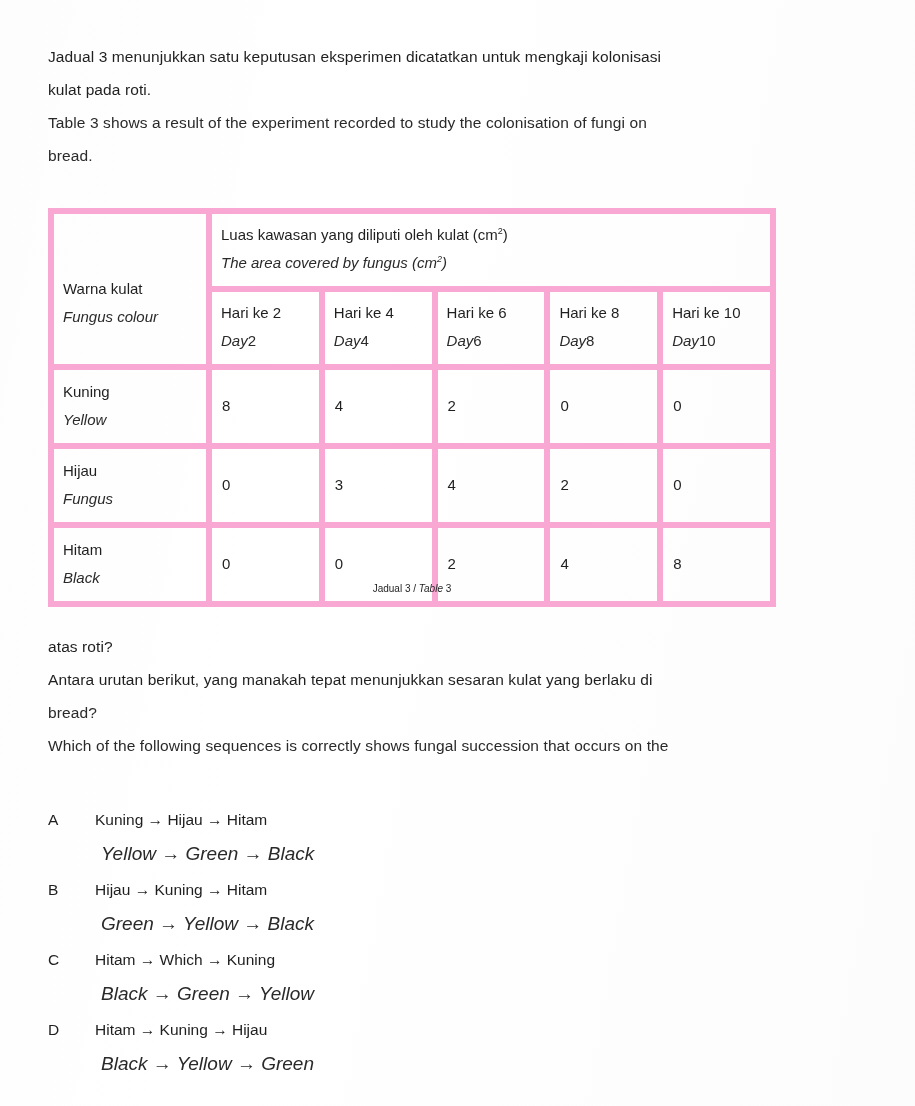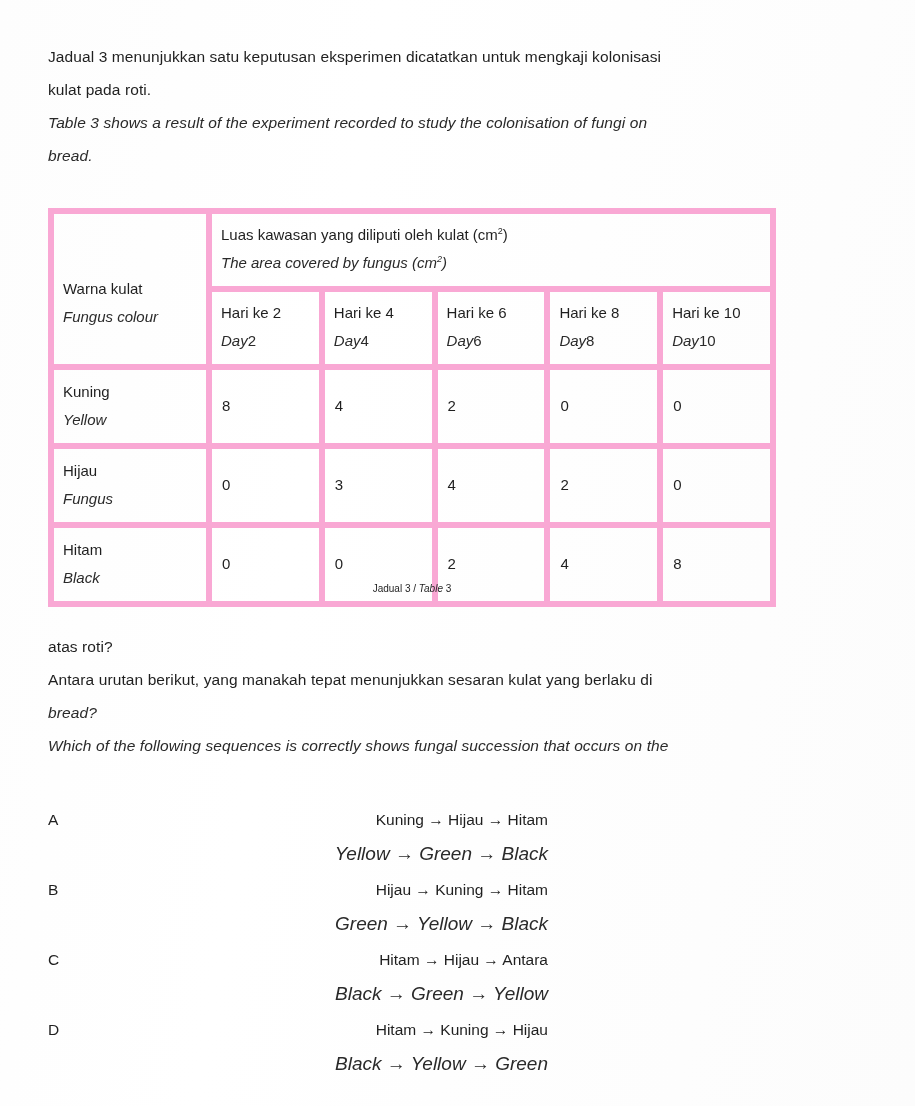--- a/index.html
+++ b/index.html
@@ -41,21 +41,20 @@
   }
   .line-my {
     font-size: 15.5px;
     line-height: 33px;
     letter-spacing: .1px;
     color: #1f1f1f;
   }
   .line-en {
     font-size: 15.5px;
     line-height: 33px;
-    font-style: italic;
     letter-spacing: .1px;
     color: #2a2a2a;
   }
 
   
   .tbl-wrap {
     position: absolute;
     left: 48px;
     top: 208px;
     width: 728px;
@@ -141,21 +140,20 @@
     position: absolute;
     left: 0;
     top: 0;
     width: 40px;
     font-size: 15.5px;
     line-height: 34px;
     color: #1f1f1f;
   }
   .opt-body {
     margin-left: 47px;
-    text-align: right;
   }
   .opt-my {
     font-size: 15.5px;
     line-height: 34px;
     color: #1f1f1f;
     white-space: nowrap;
   }
   .opt-en {
     font-size: 19px;
     line-height: 34px;
@@ -327,21 +325,21 @@
       <div class="opt-letter">B</div>
       <div class="opt-body">
         <div class="opt-my">Hijau → Kuning → Hitam</div>
         <div class="opt-en">Green → Yellow → Black</div>
       </div>
     </div>
 
     <div class="opt">
       <div class="opt-letter">C</div>
       <div class="opt-body">
-        <div class="opt-my">Hitam → Hijau → Antara</div>
+        <div class="opt-my">Hitam → Which → Kuning</div>
         <div class="opt-en">Black → Green → Yellow</div>
       </div>
     </div>
 
     <div class="opt">
       <div class="opt-letter">D</div>
       <div class="opt-body">
         <div class="opt-my">Hitam → Kuning → Hijau</div>
         <div class="opt-en">Black → Yellow → Green</div>
       </div>

